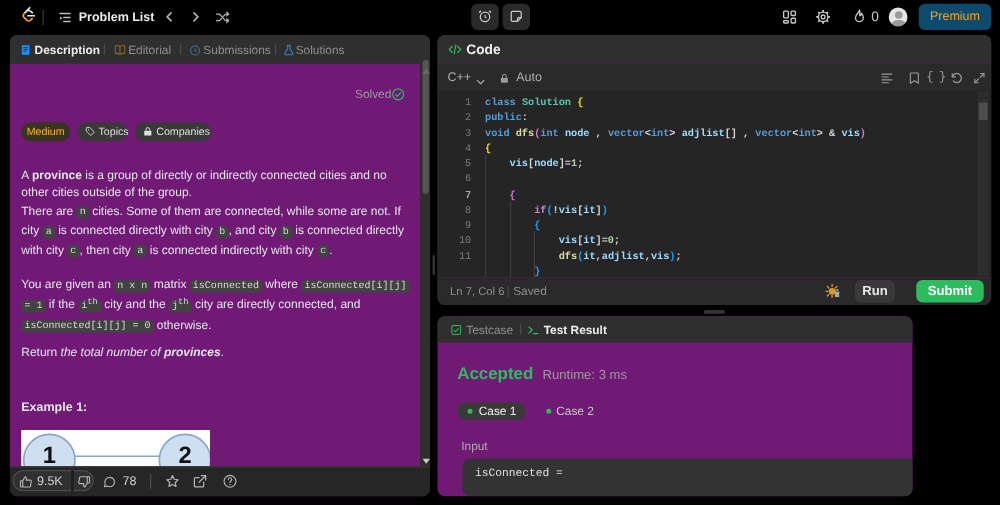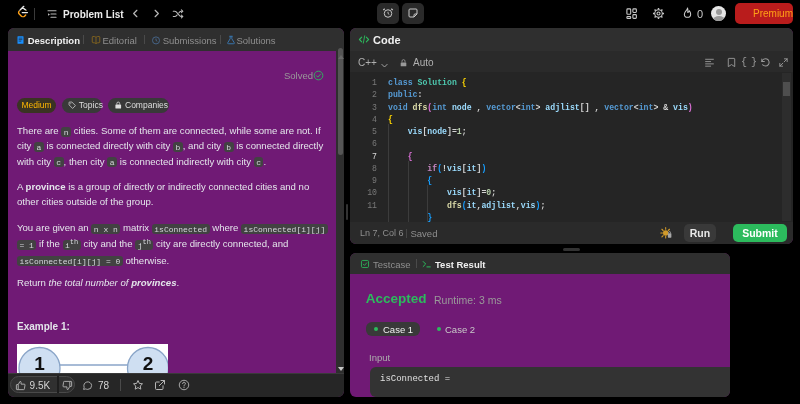--- a/index.html
+++ b/index.html
@@ -90,21 +90,21 @@
     </g>
   </svg>
   <svg class="ico" style="left:681px;top:6px" width="13" height="14" viewBox="0 0 24 24" fill="none" stroke="#c9c9c9" stroke-width="2">
     <path d="M12 2.8c.6 3.7-5.8 6-5.8 11.4a5.8 5.8 0 0 0 11.6 0c0-2.5-1.1-4.7-2.4-6.4-.3 1.9-1.5 3.2-2.9 3.4.7-2.5.4-5.7-.5-8.4z" stroke-linejoin="round"></path>
   </svg>
   <div class="abs" style="left:697px;top:8px;font-size:11px;color:#c9c9c9">0</div>
   <div class="abs" style="left:711px;top:6px;width:15px;height:15px;border-radius:50%;background:#e6e6e6;overflow:hidden">
     <div class="abs" style="left:4.5px;top:2.5px;width:6px;height:6px;border-radius:50%;background:#9a9a9a"></div>
     <div class="abs" style="left:1.5px;top:9.5px;width:12px;height:8px;border-radius:50%;background:#9a9a9a"></div>
   </div>
-  <div class="abs" style="left:735px;top:3px;width:58px;height:21px;background:#b91c1c;border-radius:5px;text-align:right;line-height:21px;font-size:10px;color:#ffa116">Premium</div>
+  <div class="abs" style="left:735px;top:3px;width:58px;height:21px;background:#0c4a6e;border-radius:5px;text-align:center;line-height:21px;font-size:10px;color:#ffa116">Premium</div>
 </div>
 <div id="left" class="panel">
   <div class="hdr"></div>
 
   <svg class="ico" style="left:7.8px;top:7px" width="9" height="10" viewBox="0 0 24 24" fill="#1990ff">
       <path d="M5 2h14a1 1 0 0 1 1 1v18a1 1 0 0 1-1 1H5a1 1 0 0 1-1-1V3a1 1 0 0 1 1-1z"></path>
       <path d="M8 7h8M8 11h8M8 15h5" stroke="#262626" stroke-width="1.8" stroke-linecap="round"></path>
     </svg>
   <div class="tab tabactive" style="left:19.7px;top:6.5px">Description</div>
   <div class="sep" style="left:74.8px"></div>
@@ -141,22 +141,22 @@
       </svg>
   </div>
   <div class="abs" style="left:100px;top:70.3px;width:60.8px;height:14.5px;background:#393939;border-radius:8px;font-size:8.5px;color:#dfdfdf;line-height:14.5px;padding:0 0 0 17px">Companies
     <svg class="ico" style="left:6px;top:3px" width="8.5" height="8.5" viewBox="0 0 24 24" fill="none" stroke="#dfdfdf" stroke-width="2.2">
         <rect x="4" y="10" width="16" height="11" rx="1.5" fill="#dfdfdf" stroke="none"></rect>
         <path d="M8 10V7a4 4 0 0 1 8 0v3"></path>
       </svg>
   </div>
 
   <div id="ptext" class="abs" style="left:9px;top:96px;width:314px;font-size:9.6px;color:#e4e6eb;line-height:14.4px">
+    <p style="margin-top:10px">A <b>province</b> is a group of directly or indirectly connected cities and no other cities outside of the group.</p>
     <p>There are <code>n</code> cities. Some of them are connected, while some are not. If city <code>a</code> is connected directly with city <code>b</code>, and city <code>b</code> is connected directly with city <code>c</code>, then city <code>a</code> is connected indirectly with city <code>c</code>.</p>
-    <p style="margin-top:10px">A <b>province</b> is a group of directly or indirectly connected cities and no other cities outside of the group.</p>
     <p style="margin-top:11px;line-height:15.4px">You are given an <code>n x n</code> matrix <code>isConnected</code> where <code>isConnected[i][j]</code> <code>= 1</code> if the <code>i<sup>th</sup></code> city and the <code>j<sup>th</sup></code> city are directly connected, and <code>isConnected[i][j] = 0</code> otherwise.</p>
     <p style="margin-top:7px">Return <i>the total number of <b>provinces</b></i>.</p>
   </div>
   <div class="abs" style="left:9px;top:292.5px;font-size:10px;font-weight:bold;color:#e4e6eb">Example 1:</div>
 
   <div class="abs" style="left:9px;top:316px;width:151px;height:28.5px;background:#fff;overflow:hidden">
     <svg width="151" height="60" viewBox="0 0 151 60">
       <line x1="22.5" y1="21" x2="131" y2="21" stroke="#8aa5c8" stroke-width="1.3"></line>
       <circle cx="22.5" cy="24" r="20.5" fill="#cfdff2" stroke="#8aa5c8" stroke-width="1.3"></circle>
       <circle cx="131" cy="24" r="20.5" fill="#cfdff2" stroke="#8aa5c8" stroke-width="1.3"></circle>

